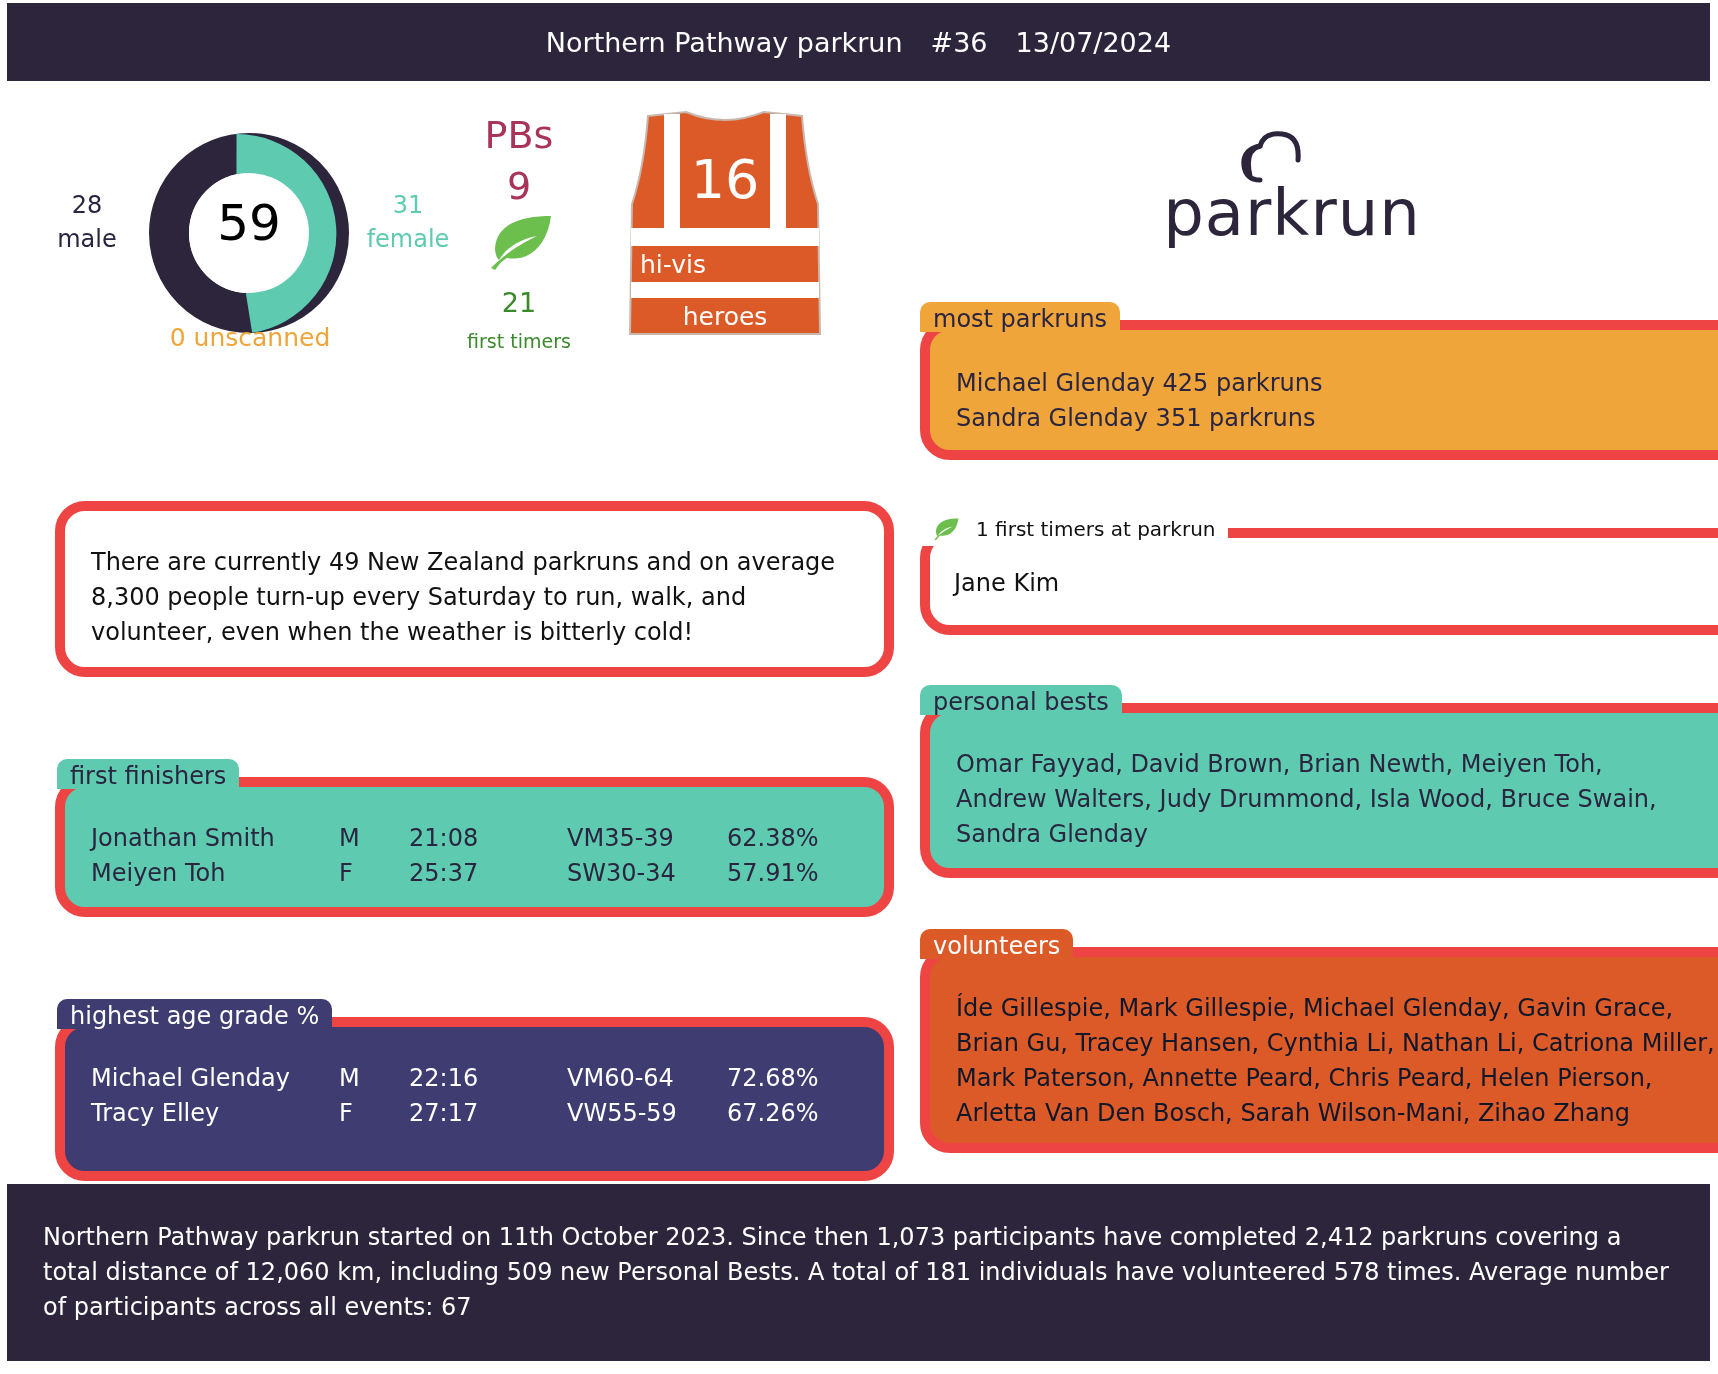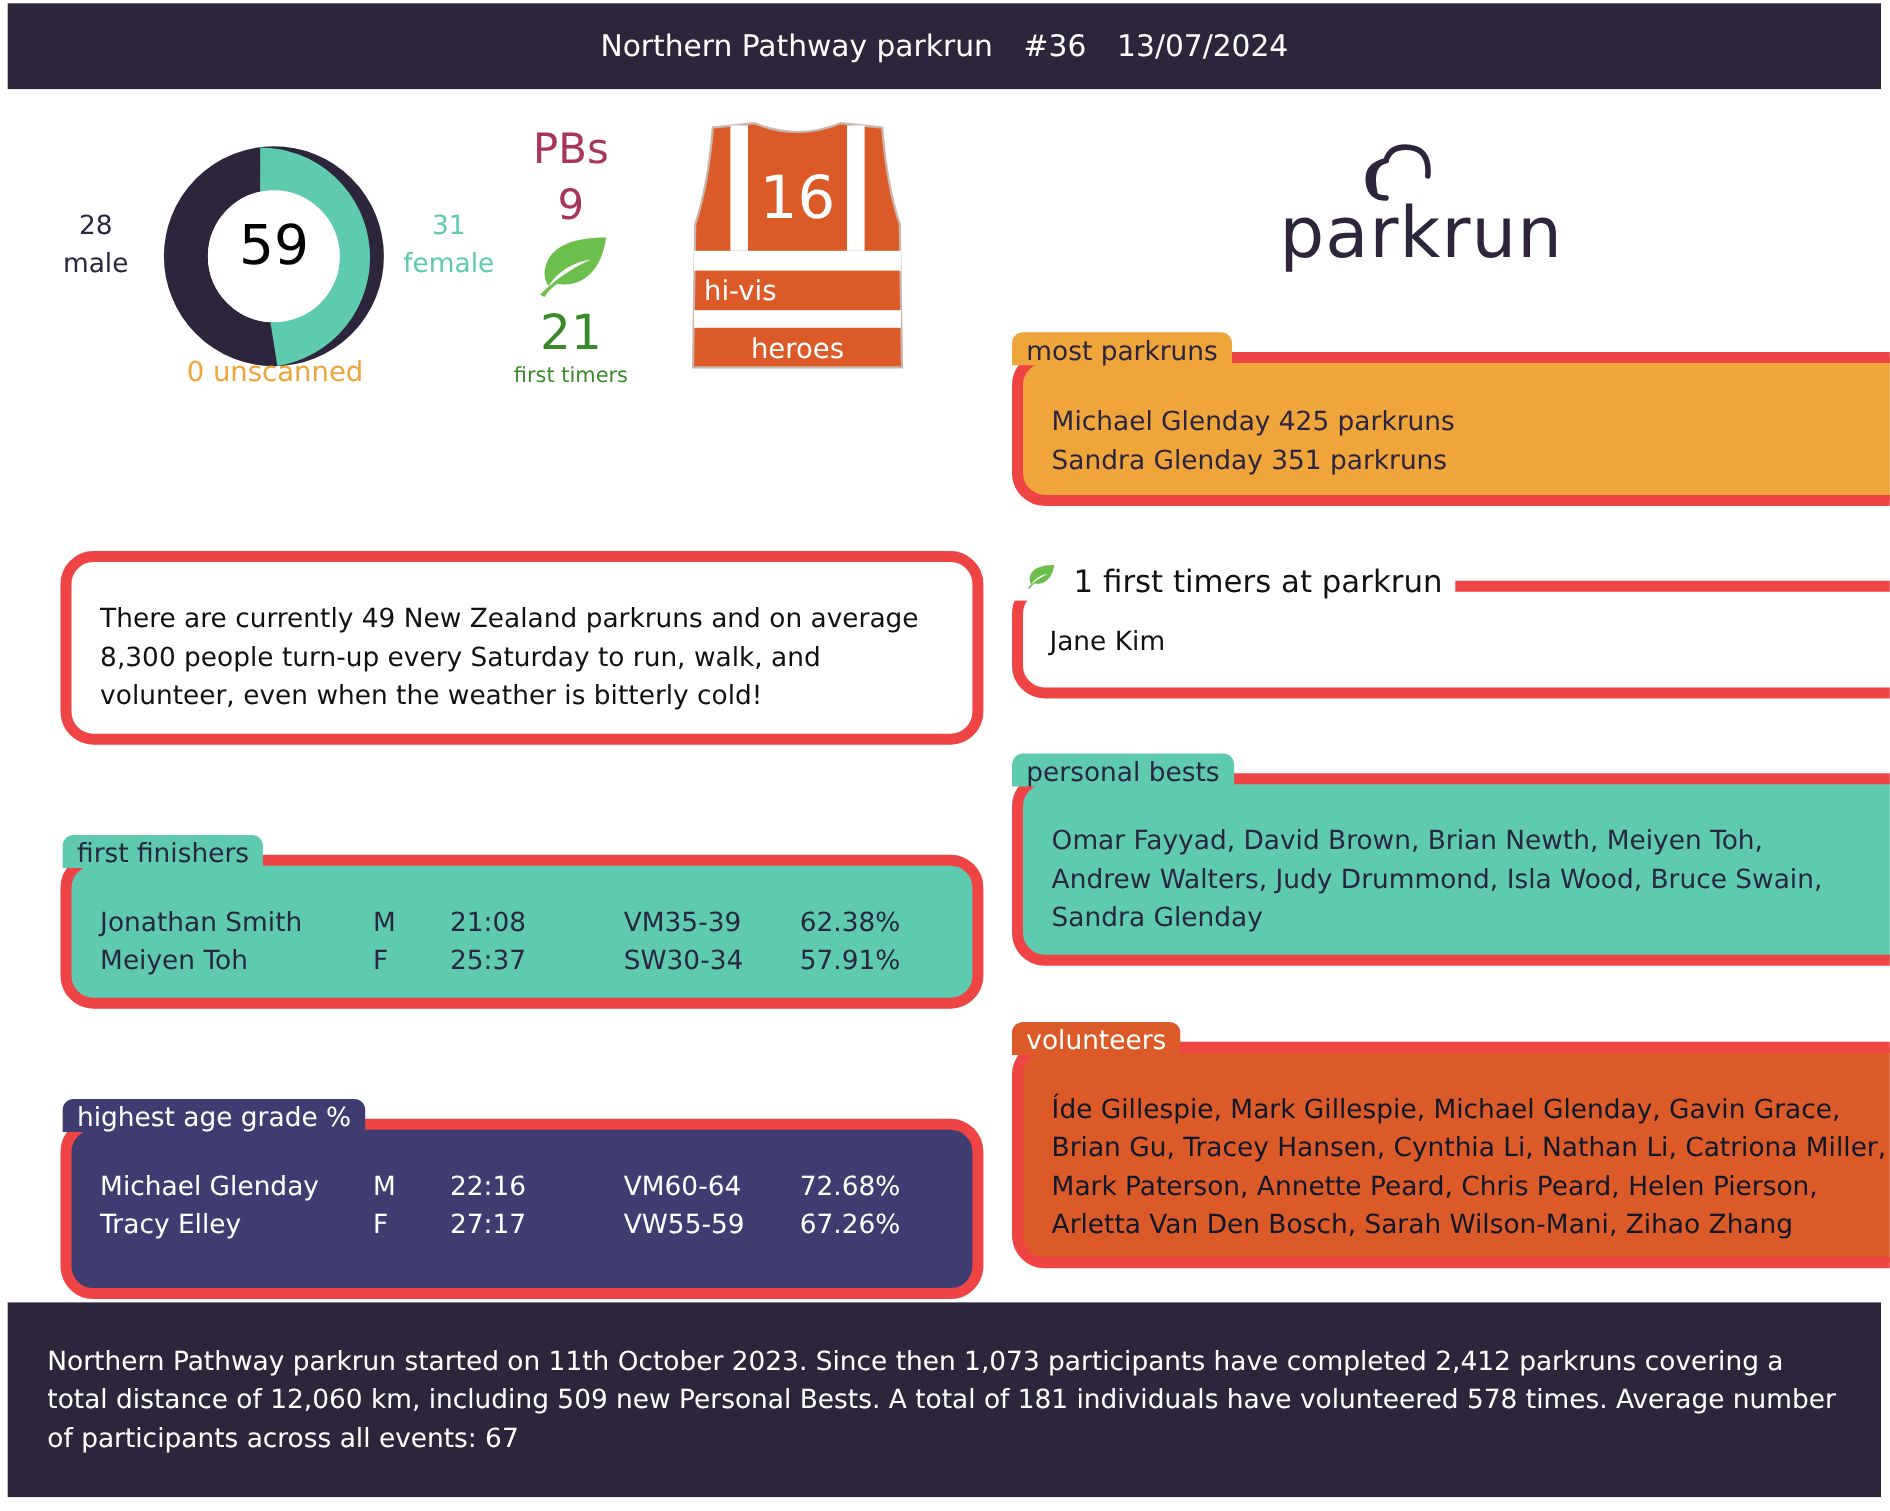--- a/index.html
+++ b/index.html
@@ -52,21 +52,21 @@
   <div>female</div>
 </div>
 
 <div class="abs" style="left:140px; top:322px; width:220px; text-align:center; font-size:25px; line-height:32px; color:#f0a53a;">0 unscanned</div>
 
 <div class="abs" style="left:459px; top:112px; width:120px; text-align:center; font-size:38px; line-height:46px; color:#a8345a;">PBs</div>
 <div class="abs" style="left:459px; top:163px; width:120px; text-align:center; font-size:38px; line-height:46px; color:#a8345a;">9</div>
 <svg class="abs" style="left:485px; top:214px;" width="70" height="56" viewBox="0 0 70 56">
   <path d="M66 2 C 40 2, 12 8, 10 34 C 10 40, 12 44, 14 46 C 24 30, 40 24, 52 22 C 40 28, 24 36, 6 54 L 10 56 C 14 50, 18 46, 22 44 C 44 48, 62 32, 66 2 Z" fill="#6cbf4d"></path>
 </svg>
-<div class="abs" style="left:459px; top:279px; width:120px; text-align:center; font-size:44px; line-height:48px; color:#3a8a2a;">21</div>
+<div class="abs" style="left:459px; top:279px; width:120px; text-align:center; font-size:27px; line-height:48px; color:#3a8a2a;">21</div>
 <div class="abs" style="left:449px; top:328px; width:140px; text-align:center; font-size:19px; line-height:26px; color:#3a8a2a;">first timers</div>
 
 <svg class="abs" style="left:628px; top:108px;" width="194" height="230" viewBox="0 0 194 230">
   <path d="M 20 8 L 58 4 Q 97 20 136 4 L 174 8 Q 178 60 190 96 L 192 226 L 2 226 L 4 96 Q 16 60 20 8 Z" fill="#dc5a28" stroke="#c9b6ac" stroke-width="2"></path>
   <rect x="36" y="6" width="16" height="114" fill="#ffffff"></rect>
   <rect x="142" y="6" width="16" height="114" fill="#ffffff"></rect>
   <rect x="3" y="120" width="188" height="18" fill="#ffffff"></rect>
   <rect x="3" y="174" width="188" height="16" fill="#ffffff"></rect>
 </svg>
 <div class="abs" style="left:660px; top:148px; width:130px; text-align:center; font-size:54px; line-height:64px; color:#fff;">16</div>
@@ -89,21 +89,21 @@
 </div>
 <div class="tab" style="left:920px; top:302px; background:#f0a53a; color:#2a2540;">most parkruns</div>
 
 <div class="box" style="left:7px; top:501px; width:839px; height:176px; background:#fff;">
   <div class="content" style="top:34px; left:26px; right:40px; color:#111;">There are currently 49 New Zealand parkruns and on average 8,300 people turn-up every Saturday to run, walk, and volunteer,  even when the weather is bitterly cold!</div>
 </div>
 
 <div class="box" style="left:872px; top:528px; width:838px; height:107px; background:#fff;">
   <div class="content" style="top:28px; left:24px; color:#111;">Jane Kim</div>
 </div>
-<div class="abs" style="left:920px; top:512px; height:34px; padding:0 12px; background:#fff; display:flex; font-size:28px; color:#111;">
+<div class="abs" style="left:920px; top:512px; height:34px; padding:0 12px; background:#fff; display:flex; align-items:center; font-size:20px; color:#111;">
   <svg width="28" height="24" viewBox="0 0 70 56" style="margin-right:16px;">
     <path d="M66 2 C 40 2, 12 8, 10 34 C 10 40, 12 44, 14 46 C 24 30, 40 24, 52 22 C 40 28, 24 36, 6 54 L 10 56 C 14 50, 18 46, 22 44 C 44 48, 62 32, 66 2 Z" fill="#6cbf4d"></path>
   </svg>
   <span>1 first timers at parkrun</span>
 </div>
 
 <div class="box" style="left:7px; top:777px; width:839px; height:140px; background:#5ecbb0;">
   <div class="content" style="top:34px; left:26px;">
     <div class="row">
       <span class="c1">Jonathan Smith</span>

